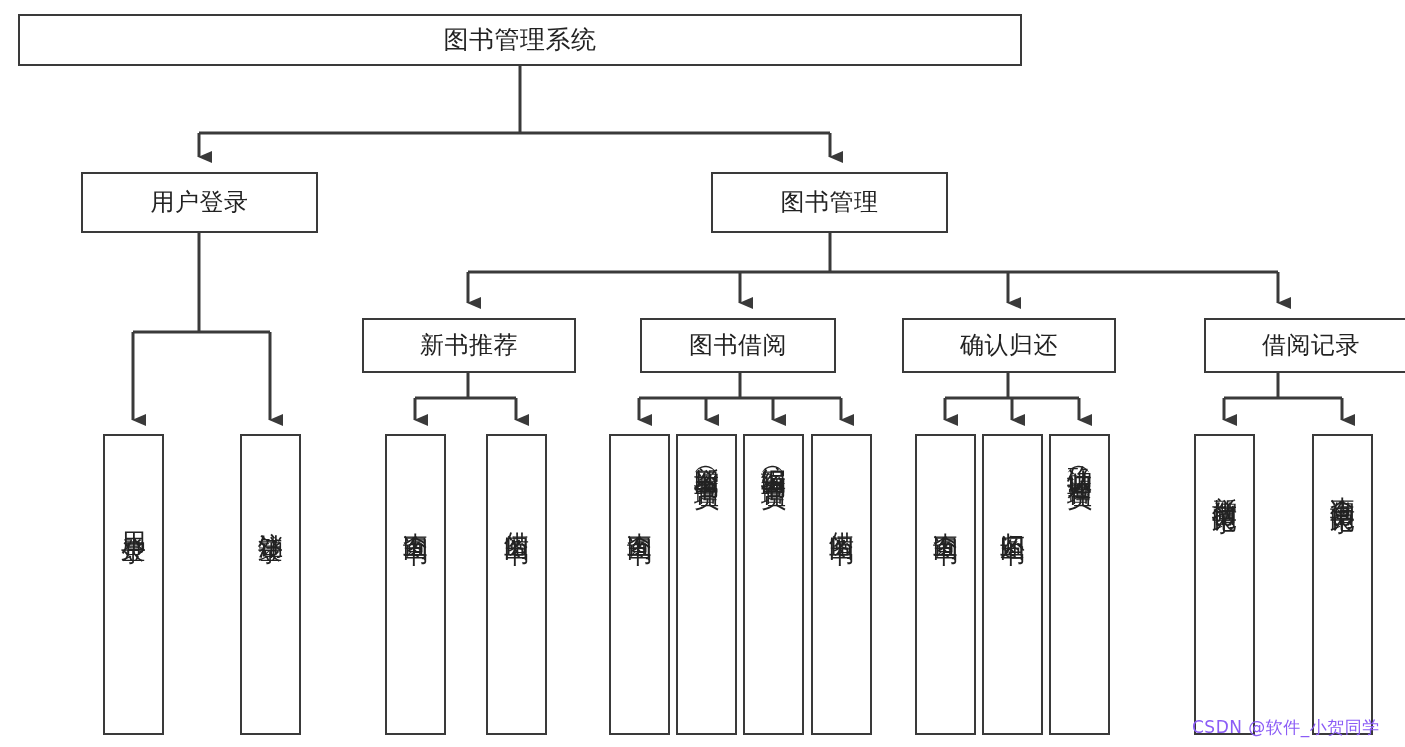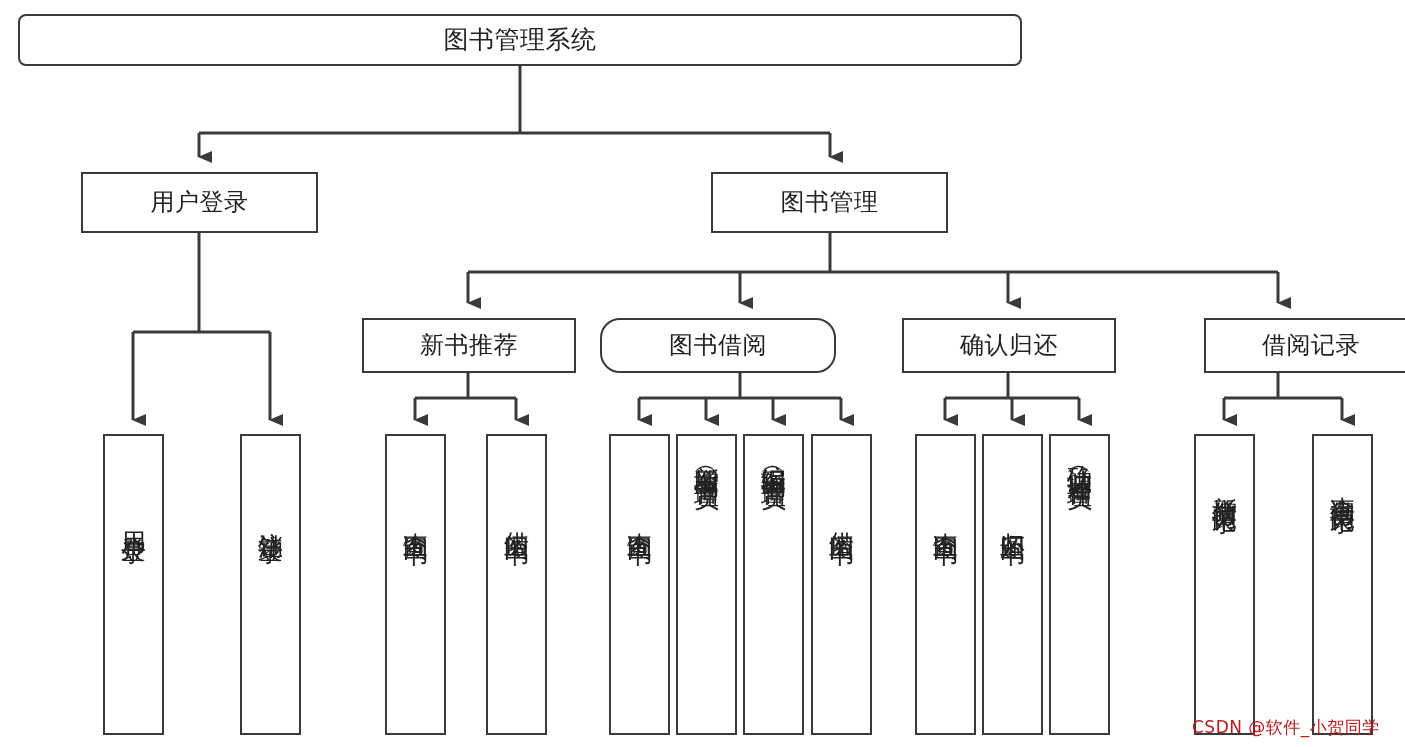--- a/index.html
+++ b/index.html
@@ -35,40 +35,39 @@
     justify-content: center;
     color: #222222;
   }
   .node.horiz {
     font-size: 24px;
     letter-spacing: 0.5px;
     line-height: 1.2;
   }
   .node.root {
     font-size: 25px;
-    border-radius: 8px;
   }
   .node.vert {
     align-items: flex-start;
     justify-content: center;
     padding-top: 0;
   }
   .vtext {
     writing-mode: vertical-rl;
     text-orientation: upright;
     font-size: 25px;
     line-height: 1.0;
     letter-spacing: 3px;
     white-space: nowrap;
     color: #222222;
   }
   .watermark {
     position: absolute;
     font-size: 17px;
-    color: #b91c1c;
+    color: #8b5cf6;
     white-space: nowrap;
     letter-spacing: 0.5px;
   }
 </style>
 </head>
 <body>
 
 <div id="canvas">
 
   <svg class="connectors" viewBox="0 0 1405 747" xmlns="http://www.w3.org/2000/svg">
@@ -128,21 +127,21 @@
   <div class="node horiz" style="left:81px; top:172px; width:237px; height:61px;">
     <span>用户登录</span>
   </div>
   <div class="node horiz" style="left:362px; top:318px; width:214px; height:55px;">
     <span>新书推荐</span>
   </div>
 
   <div class="node horiz" style="left:711px; top:172px; width:237px; height:61px;">
     <span>图书管理</span>
   </div>
-  <div class="node horiz" style="left:600px; top:318px; width:236px; height:55px;border-radius:20px;">
+  <div class="node horiz" style="left:640px; top:318px; width:196px; height:55px;">
     <span>图书借阅</span>
   </div>
   <div class="node horiz" style="left:902px; top:318px; width:214px; height:55px;">
     <span>确认归还</span>
   </div>
   <div class="node horiz" style="left:1172px; top:318px; width:214px; height:55px;margin-left:32px;">
     <span>借阅记录</span>
   </div>
 
   <div class="node vert" style="left:103px; top:434px; width:61px; height:301px;">

